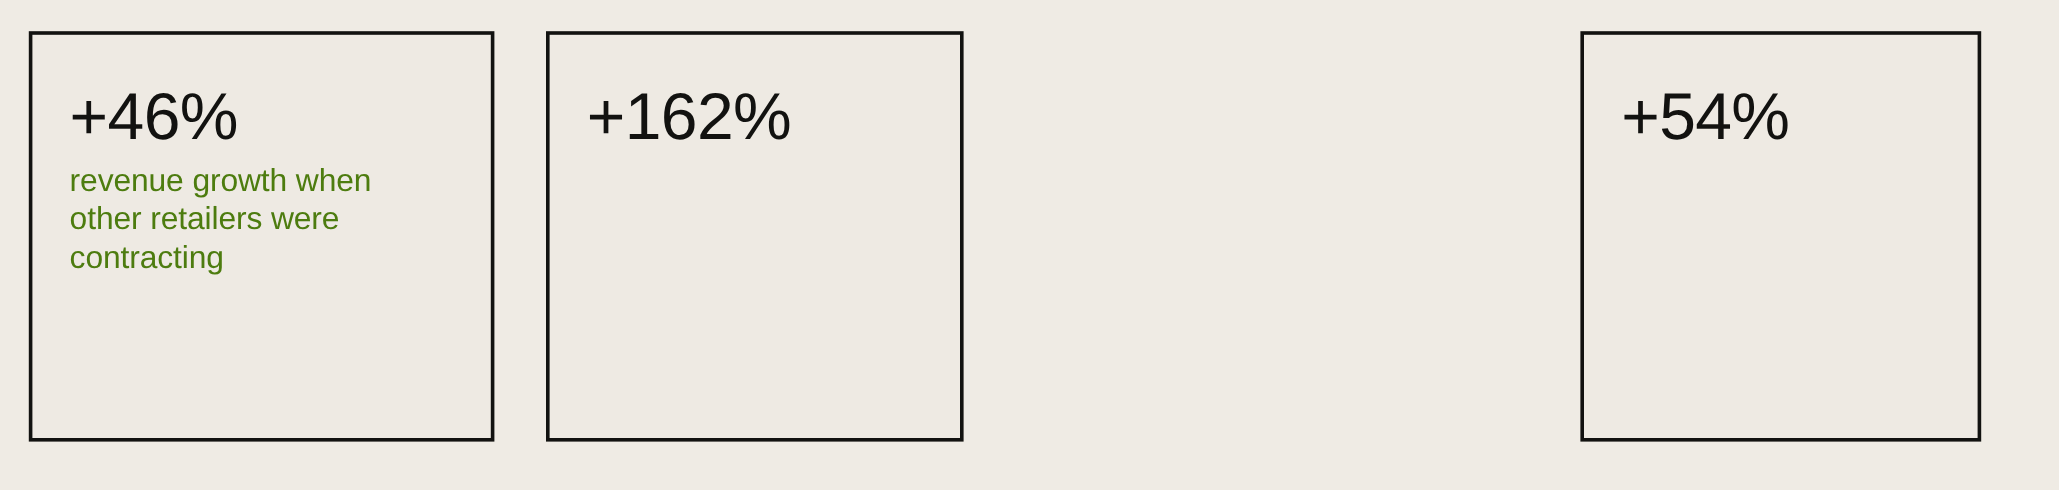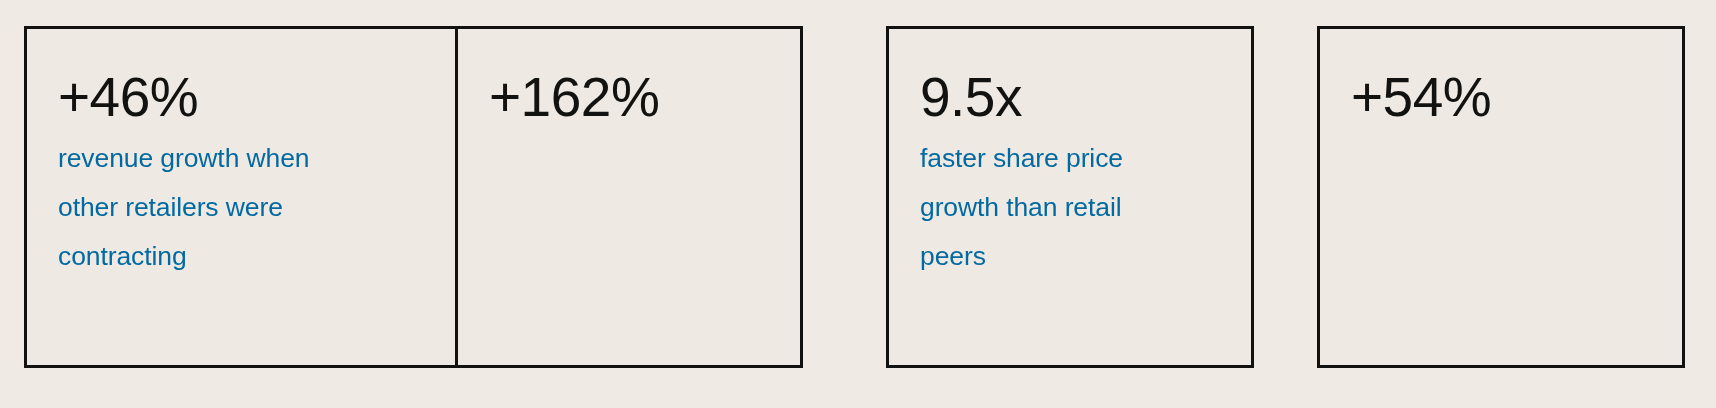--- a/index.html
+++ b/index.html
@@ -29,48 +29,48 @@
     position: absolute;
     top: 26px;
     height: 342px;
     box-sizing: border-box;
     background: #eeeae3;
     border: 3px solid #121210;
     overflow: hidden;
   }
 
   
-  .stat-card.card-1 { left: 24px;   width: 434px; }
+  .stat-card.card-1 { left: 24px;   width: 388px; }
   .stat-card.card-2 { left: 455px;  width: 348px; }
   .stat-card.card-3 { left: 886px;  width: 368px; }
-  .stat-card.card-4 { left: 1317px; width: 368px; padding-left: 26px; }
+  .stat-card.card-4 { left: 1317px; width: 334px; padding-left: 26px; }
 
   .card-inner {
     position: absolute;
     left: 31px;
     top: 39px;
     right: 8px;
   }
 
   .stat-value {
     font-size: 55px;
     line-height: 58px;
     font-weight: 400;
     letter-spacing: -0.5px;
     color: #121210;
     white-space: nowrap;
     margin: 0 0 8px 0;
   }
 
   .stat-caption {
     font-size: 26.5px;
-    line-height: 49px;
+    line-height: 32px;
     font-weight: 400;
     letter-spacing: -0.1px;
-    color: #0369a1;
+    color: #4d7c0f;
     margin: 0;
     max-width: 252px;
   }
 
   .stat-card.card-3 .stat-caption,
   .stat-card.card-4 .stat-caption {
     max-width: 258px;
   }
 </style>
 </head>
@@ -84,26 +84,20 @@
       <div class="stat-caption">revenue growth when other retailers were contracting</div>
     </div>
   </div>
 
   <div class="stat-card card-2">
     <div class="card-inner">
       <div class="stat-value">+162%</div>
     </div>
   </div>
 
-  <div class="stat-card card-3">
-    <div class="card-inner">
-      <div class="stat-value">9.5x</div>
-      <div class="stat-caption">faster share price growth than retail peers</div>
-    </div>
-  </div>
 
   <div class="stat-card card-4">
     <div class="card-inner">
       <div class="stat-value">+54%</div>
     </div>
   </div>
 
 </div>
 
 </body></html>

